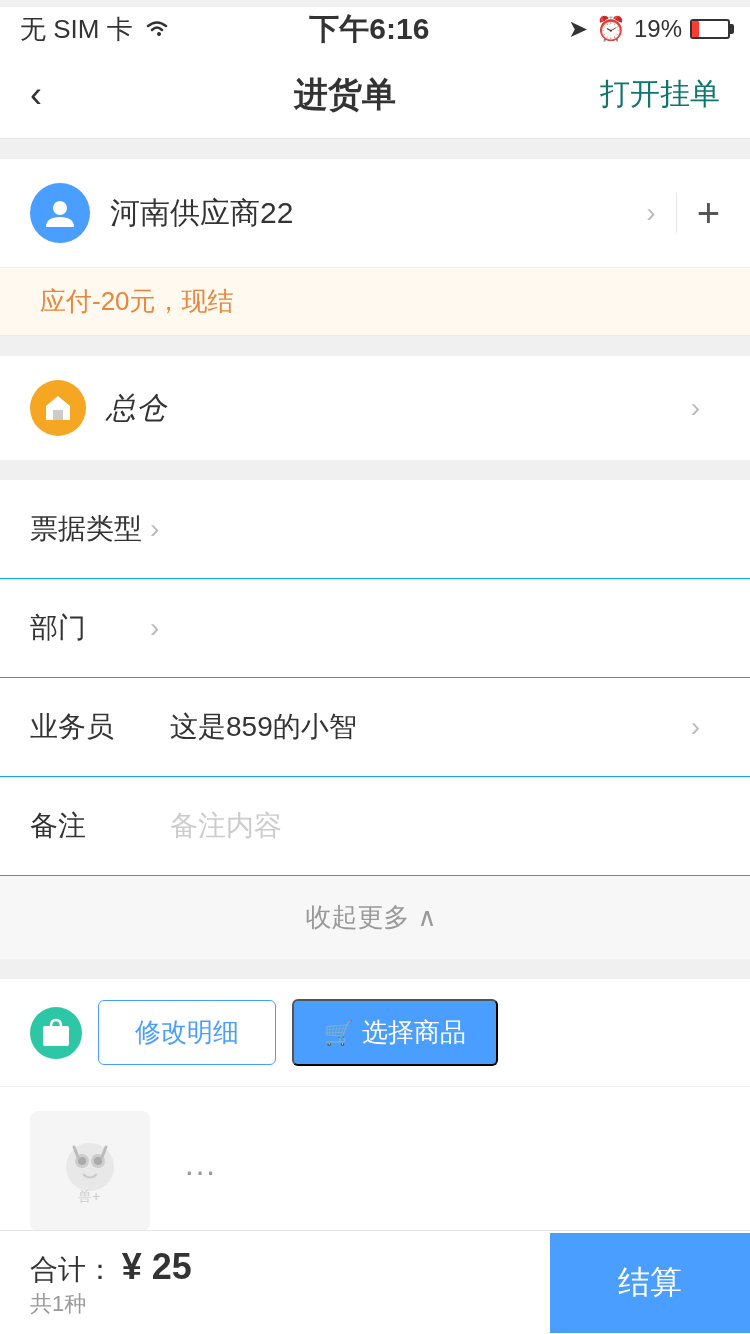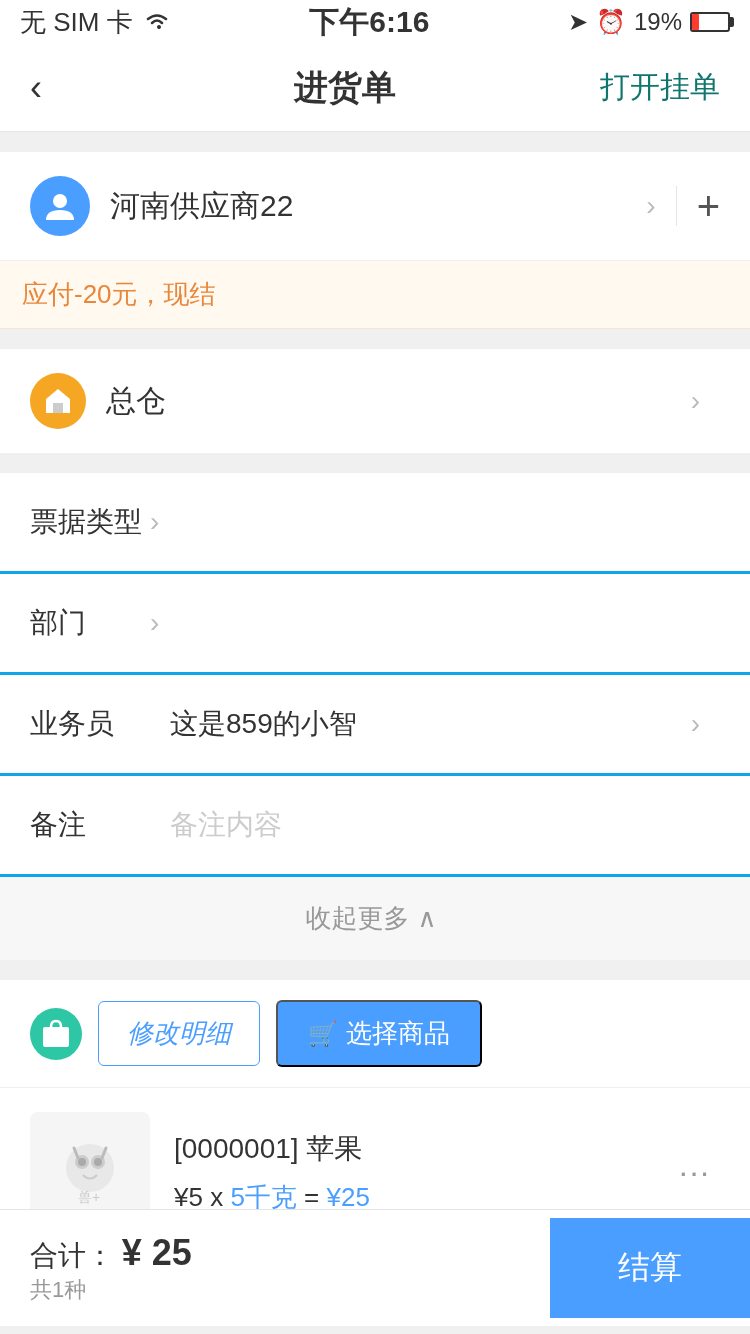--- a/index.html
+++ b/index.html
@@ -16,20 +16,21 @@
     
     .status-bar {
       height: 44px;
       background: #fff;
       display: flex;
       align-items: center;
       justify-content: space-between;
       padding: 0 20px;
       font-size: 26px;
       font-weight: 500;
+      margin-top: 7px;
     }
     .status-left { display: flex; align-items: center; gap: 10px; }
     .status-center { font-size: 30px; font-weight: 600; }
     .status-right { display: flex; align-items: center; gap: 8px; font-size: 24px; }
     .battery-icon {
       width: 40px; height: 20px; border: 2px solid #333; border-radius: 3px;
       position: relative; display: inline-block;
     }
     .battery-icon::after {
       content: ''; position: absolute; right: -6px; top: 50%;
@@ -91,50 +92,50 @@
     .plus-btn {
       font-size: 40px; color: #555; cursor: pointer;
     }
     .vertical-divider {
       width: 1px; height: 40px; background: #e5e5e5; margin-right: 20px;
     }
 
     
     .notice-banner {
       background: #fff9f0;
-      padding: 16px 22px;
+      padding: 16px 40px;
       font-size: 26px;
       color: #e8873a;
       border-bottom: 1px solid #f5e6d0;
     }
 
     
     .warehouse-row {
       display: flex;
       align-items: center;
       padding: 24px 30px;
       background: #fff;
     }
     .warehouse-icon {
       width: 56px; height: 56px; border-radius: 50%;
       background: #f5a623;
       display: flex; align-items: center; justify-content: center;
       margin-right: 20px; flex-shrink: 0;
     }
-    .warehouse-name { flex: 1; font-size: 30px; color: #333; }
+    .warehouse-name { flex: 1; font-size: 30px; color: #333; font-style: italic; }
 
     
     .form-section {
       background: #fff;
     }
     .form-row {
       display: flex;
       align-items: center;
       padding: 30px 30px;
-      border-bottom: 3px solid #0ea5e9;
+      border-bottom: 1px solid #0ea5e9;
       background: #fff;
     }
     .form-label {
       font-size: 28px;
       color: #333;
       width: 120px;
       flex-shrink: 0;
     }
     .form-value {
       flex: 1;
@@ -171,26 +172,25 @@
       width: 52px; height: 52px; border-radius: 50%;
       background: #2ec7a6;
       display: flex; align-items: center; justify-content: center;
       margin-right: 16px; flex-shrink: 0;
     }
     .products-count { flex: 1; font-size: 28px; color: #333; }
     .btn-outline {
       border: 1px solid #4a9eff;
       color: #4a9eff;
       background: #fff;
-      padding: 14px 28px;
+      padding: 14px 36px;
       border-radius: 6px;
       font-size: 26px;
       cursor: pointer;
       margin-right: 16px;
-      font-style: italic;
     }
     .btn-primary {
       background: #4a9eff;
       color: #fff;
       padding: 14px 30px;
       border-radius: 6px;
       font-size: 26px;
       cursor: pointer;
       display: flex;
       align-items: center;
@@ -229,24 +229,24 @@
     .more-btn {
       color: #999;
       font-size: 32px;
       cursor: pointer;
       padding: 10px;
     }
 
     
     .bottom-bar {
       position: fixed;
-      bottom: 8px;
+      bottom: 0;
       left: 0;
       width: 750px;
-      height: 117px;
+      height: 104px;
       display: flex;
       align-items: center;
       background: #fff;
       border-top: 1px solid #e5e5e5;
     }
     .total-section {
       flex: 1;
       padding: 0 30px;
       display: flex;
       flex-direction: column;
@@ -400,30 +400,20 @@
         <circle cx="32" cy="30" r="7" fill="#ccc"></circle>
         <circle cx="48" cy="30" r="7" fill="#ccc"></circle>
         <circle cx="32" cy="30" r="4" fill="#aaa"></circle>
         <circle cx="48" cy="30" r="4" fill="#aaa"></circle>
         <path d="M33 43 Q40 50 47 43" stroke="#ccc" stroke-width="2" fill="none"></path>
         <path d="M24 16 L28 26" stroke="#bbb" stroke-width="3" stroke-linecap="round"></path>
         <path d="M56 16 L52 26" stroke="#bbb" stroke-width="3" stroke-linecap="round"></path>
         <text x="28" y="70" font-size="14" fill="#ccc" font-family="PingFang SC, sans-serif">兽+</text>
       </svg>
     </div>
-    <div class="product-info">
-      <div class="product-name">[0000001] 苹果</div>
-      <div class="product-price">
-        <span>¥5</span>
-        <span> x </span>
-        <span class="highlight">5千克</span>
-        <span> = </span>
-        <span class="highlight">¥25</span>
-      </div>
-    </div>
     <div class="more-btn">···</div>
   </div>
 </div>
 
 <div style="height: 100px;"></div>
 
 <div class="bottom-bar">
   <div class="total-section">
     <div>
       <span>合计：</span>

